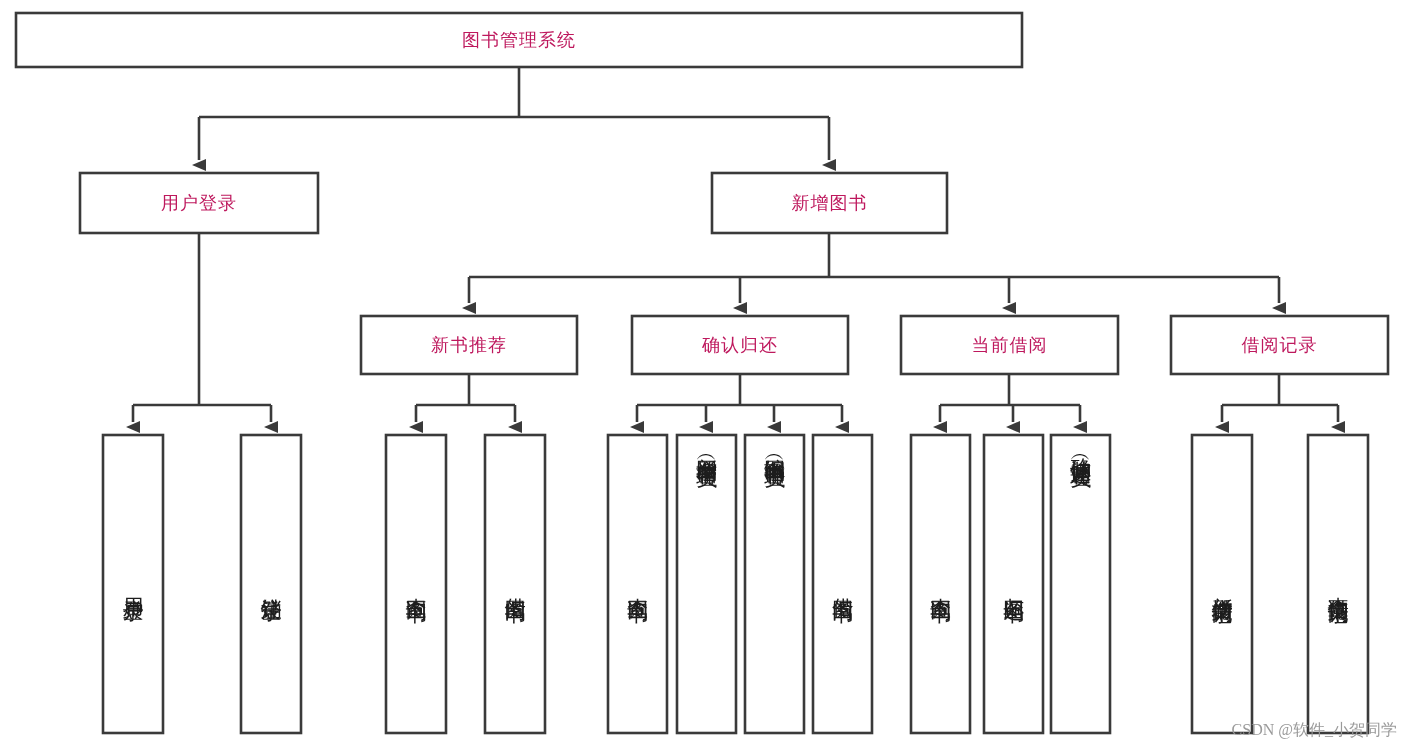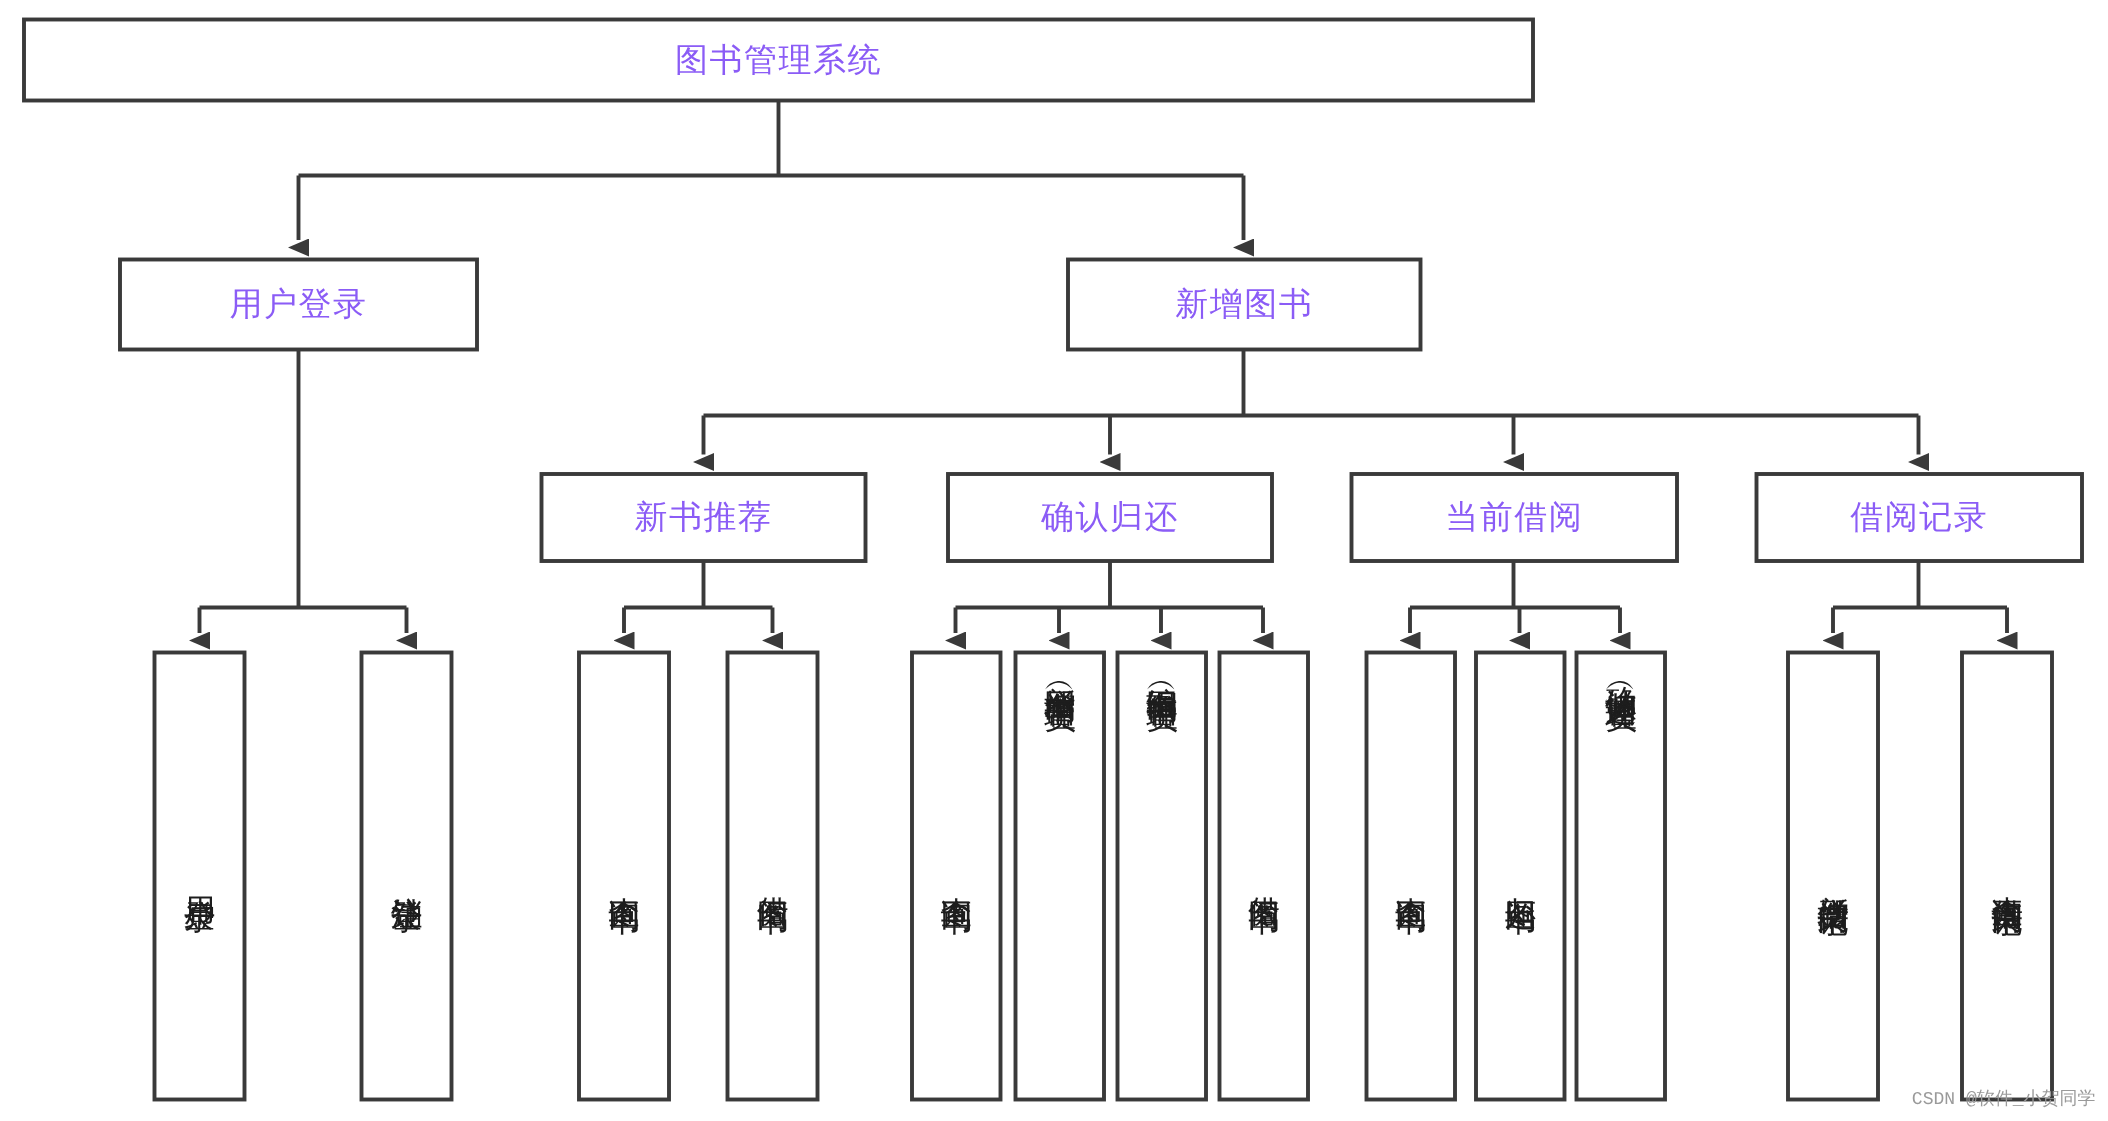--- a/index.html
+++ b/index.html
@@ -61,31 +61,31 @@
   }
   .hlabel-wrap {
     position: absolute;
     display: flex;
     align-items: center;
     justify-content: center;
     pointer-events: none;
   }
   .hlabel-text {
     font-family: Liberation Serif, serif;
-    font-size: 22px;
-    color: #8b5cf6;
+    font-size: 18px;
+    color: #be185d;
     letter-spacing: 1px;
     white-space: nowrap;
   }
   #watermark {
     position: absolute;
     right: 8px;
     bottom: 6px;
-    font-family: Liberation Mono, monospace;
-    font-size: 12px;
+    font-family: Liberation Serif, serif;
+    font-size: 16px;
     color: #9a9a9a;
     white-space: nowrap;
     user-select: none;
   }
 </style>
 </head>
 <body>
 
 <div id="diagram-root">
 

